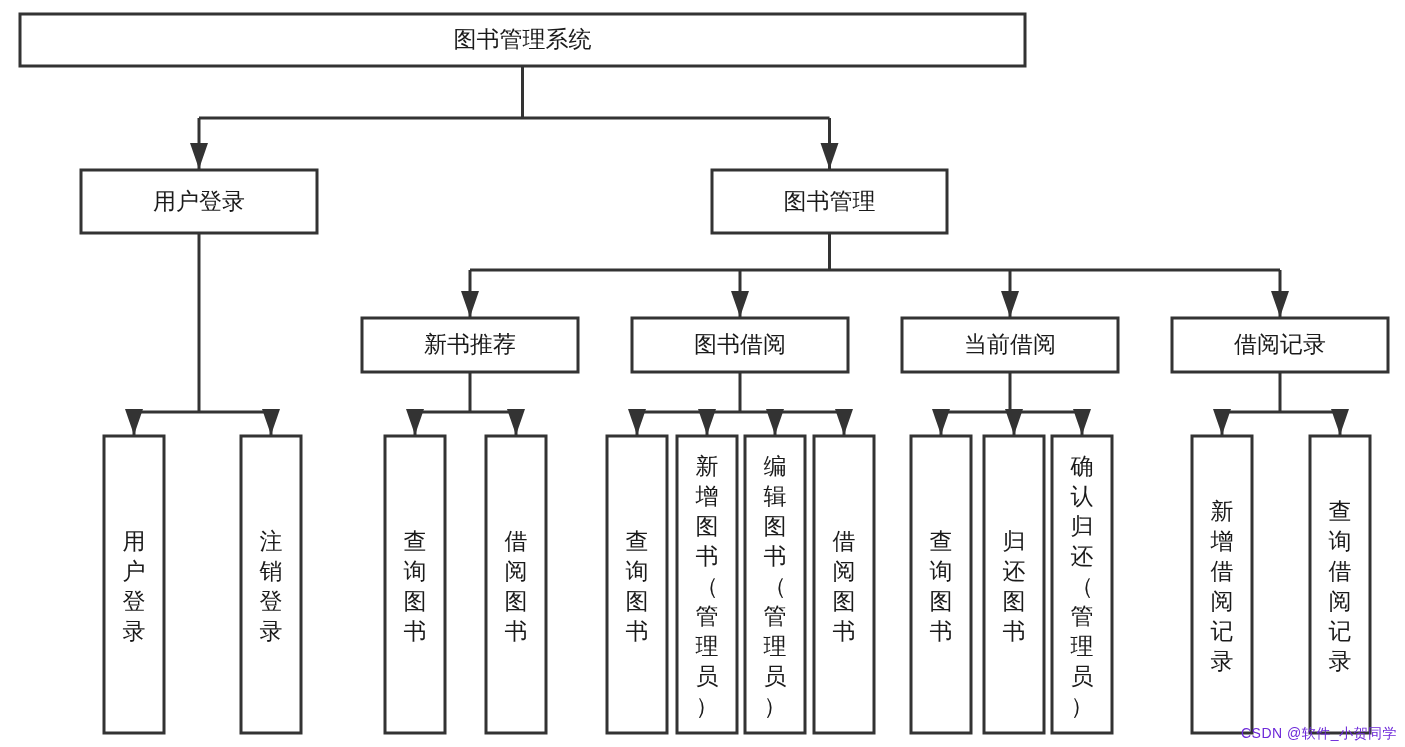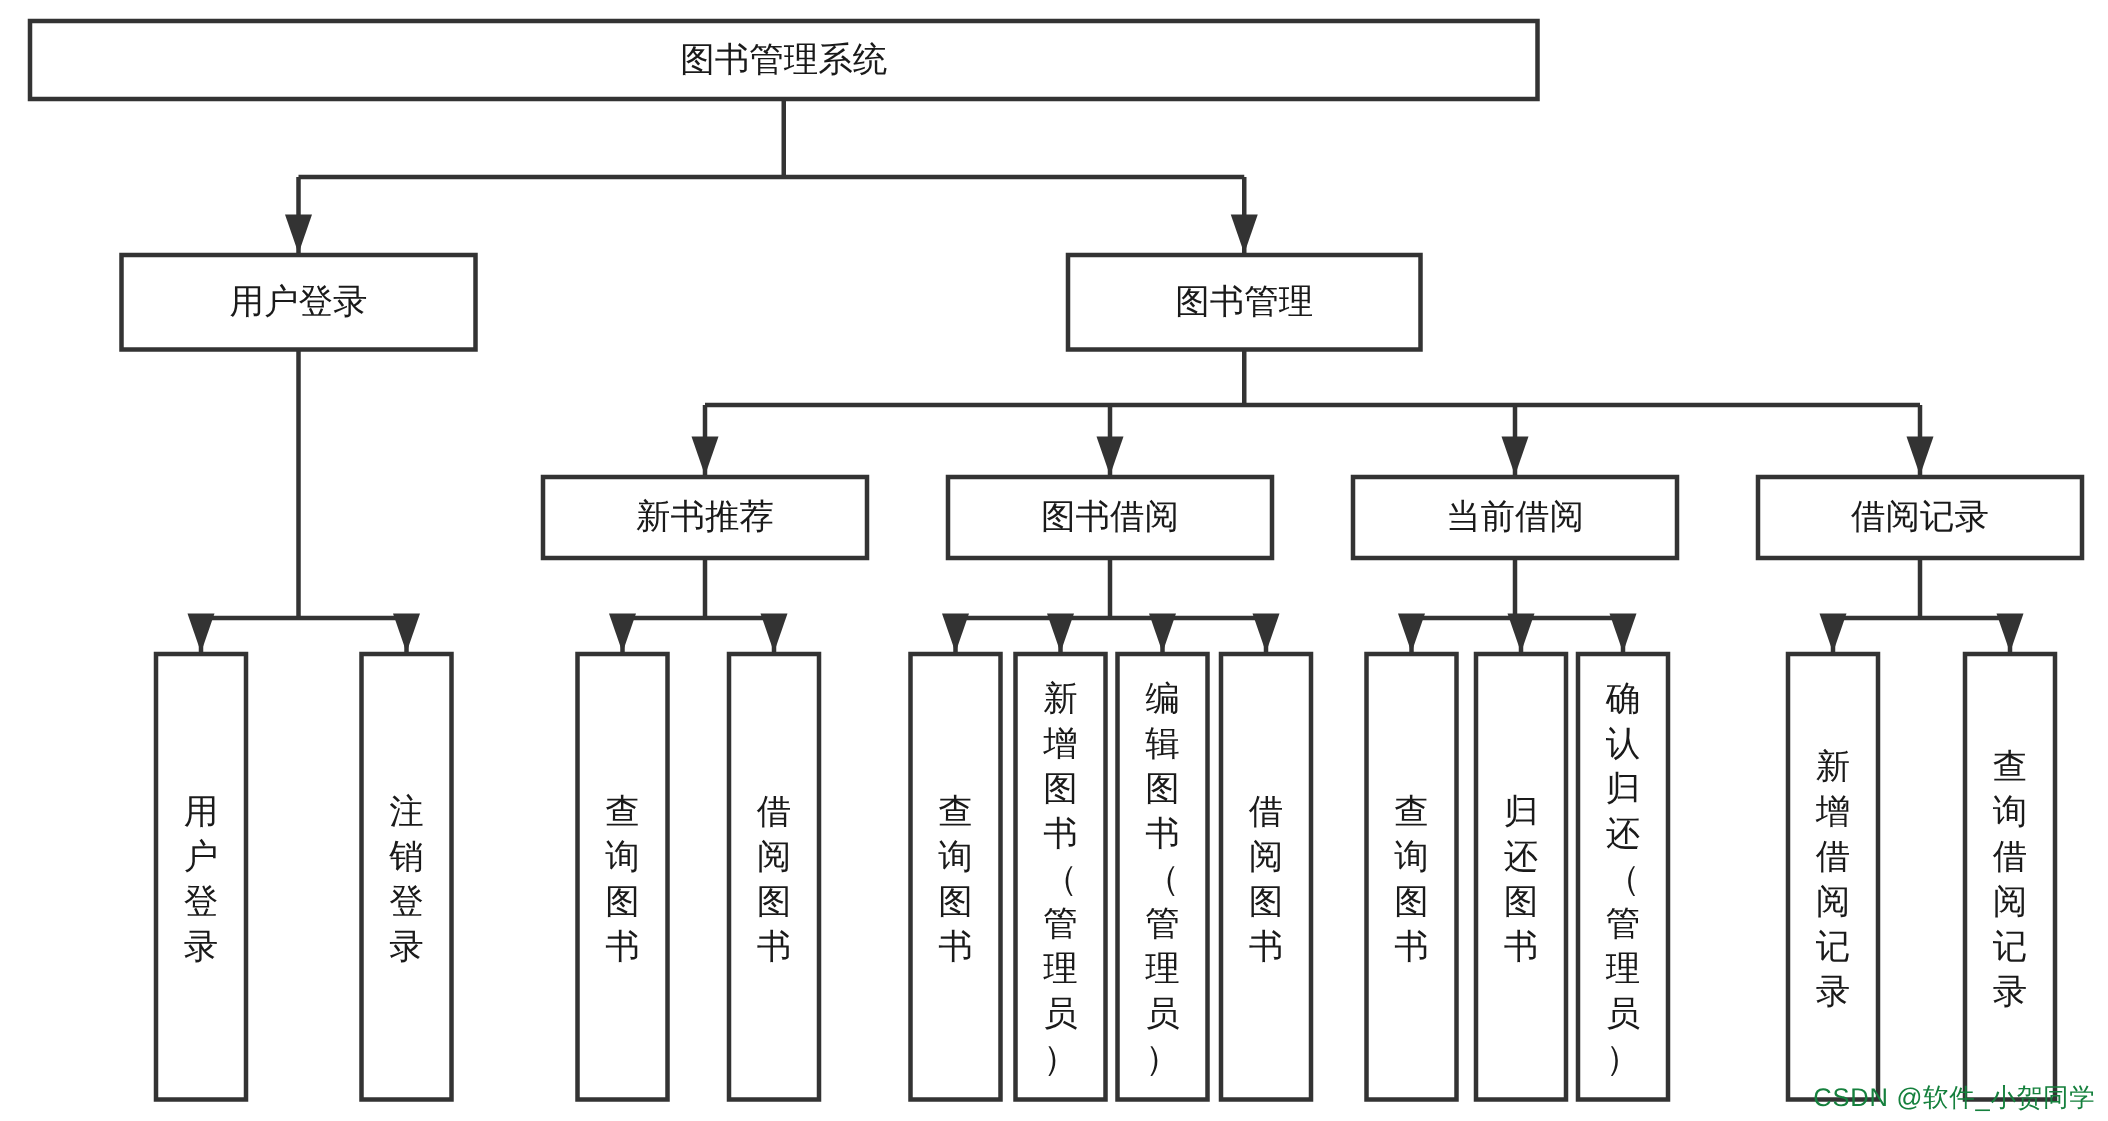--- a/index.html
+++ b/index.html
@@ -53,22 +53,22 @@
     font-family: "Liberation Sans", "DejaVu Sans", sans-serif;
     font-size: 23px;
     fill: #1a1a1a;
     text-anchor: middle;
   }
   .watermark {
     position: absolute;
     right: 8px;
     bottom: 4px;
     font-family: "Liberation Sans", "DejaVu Sans", sans-serif;
-    font-size: 17px;
-    color: #15803d;
+    font-size: 14px;
+    color: #6d28d9;
     letter-spacing: 0.5px;
     white-space: nowrap;
     user-select: none;
   }
 </style>
 </head>
 <body>
 
 <div id="diagram-root">
   <svg class="diagram-canvas" viewBox="0 0 1405 747">

